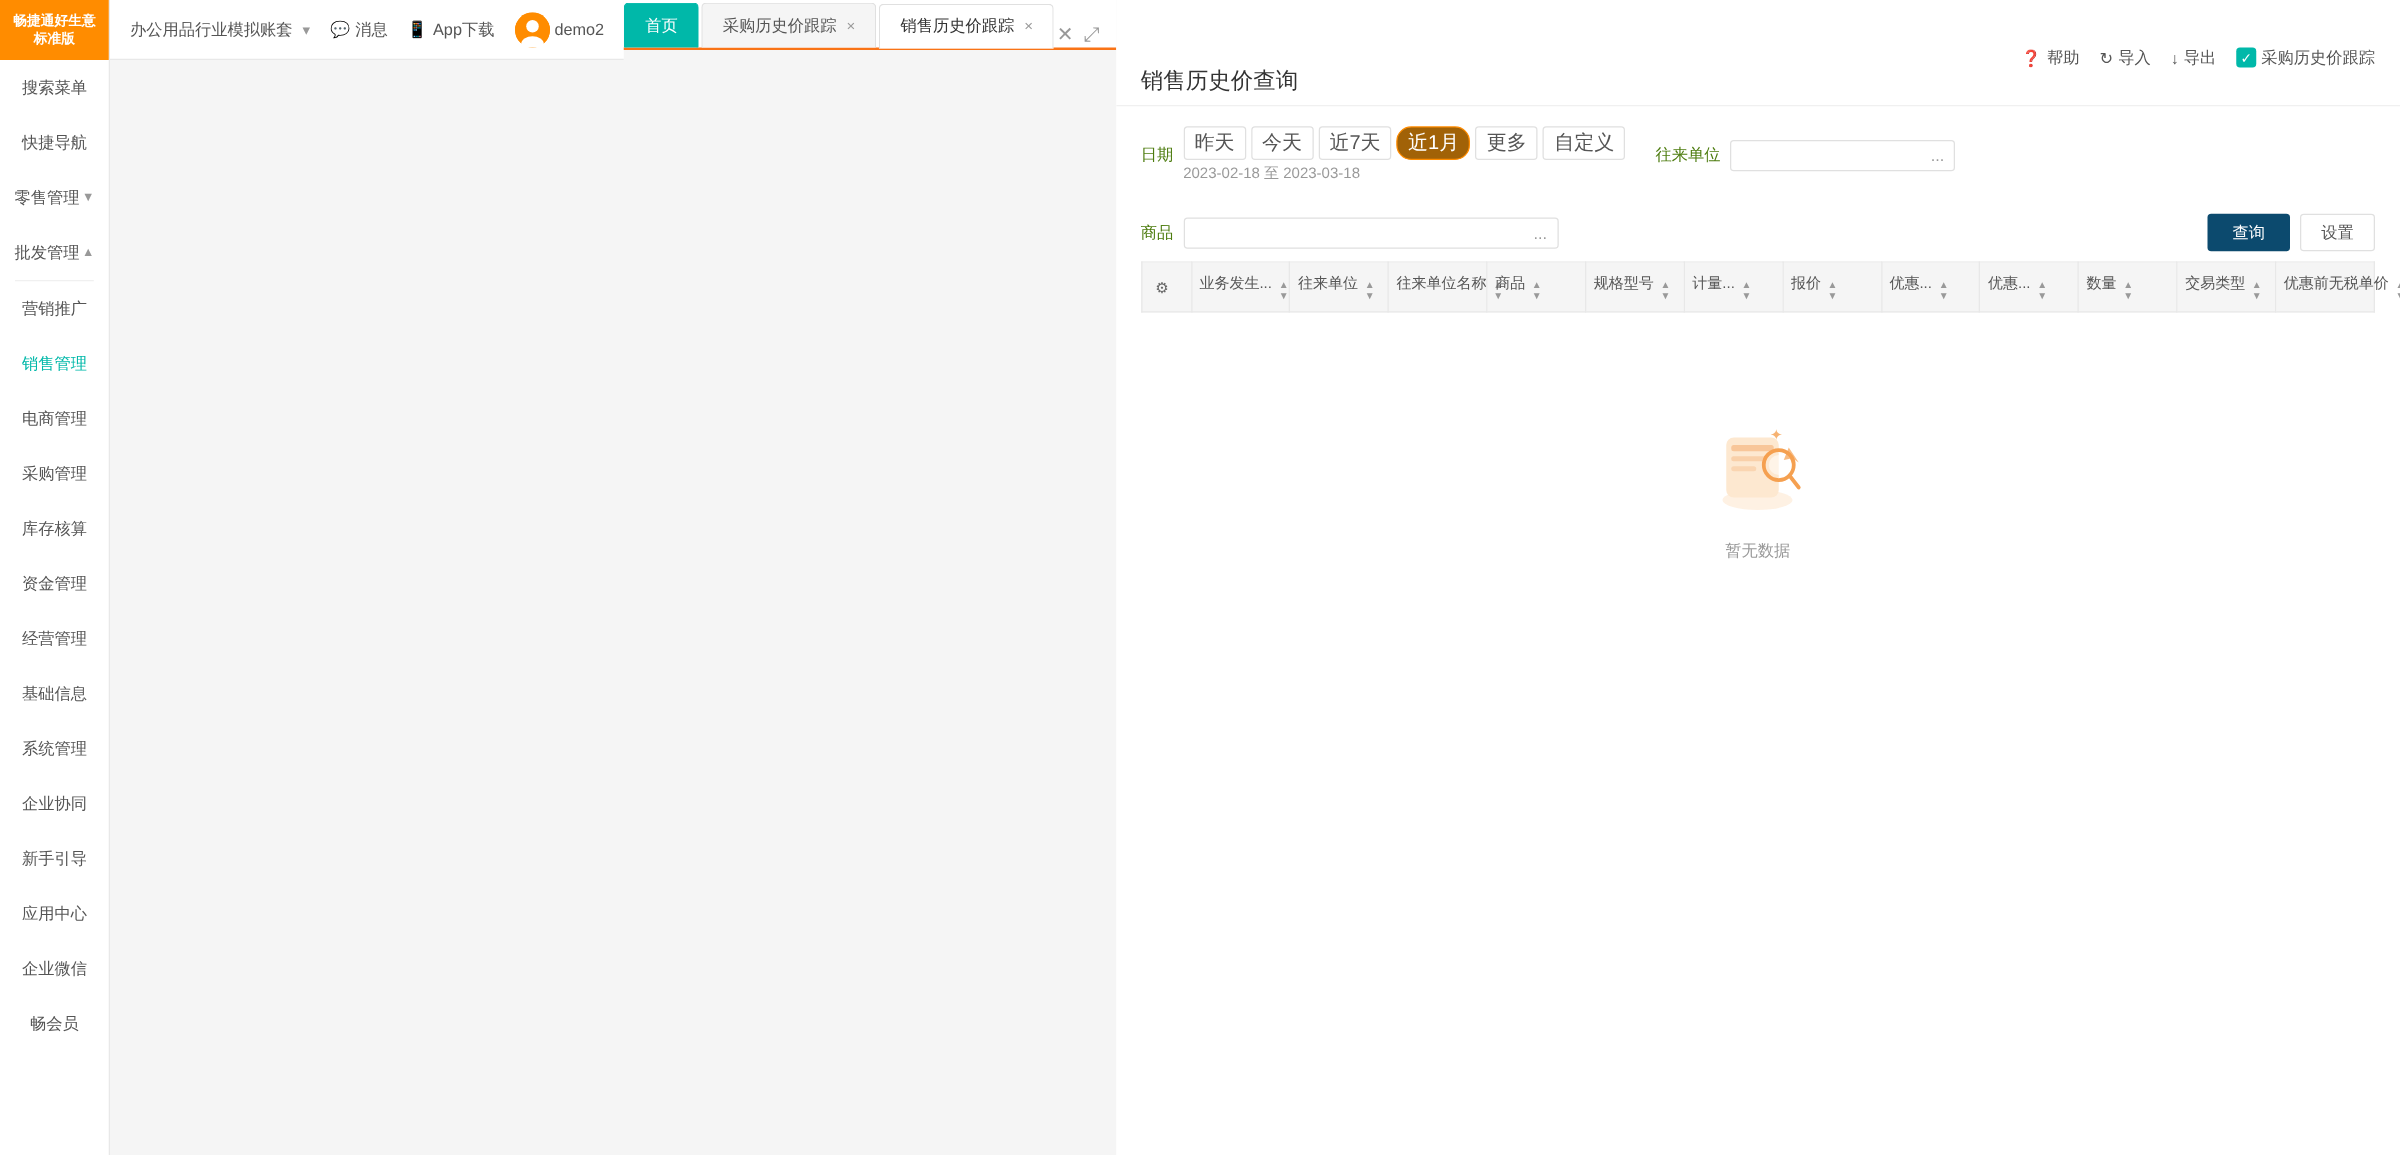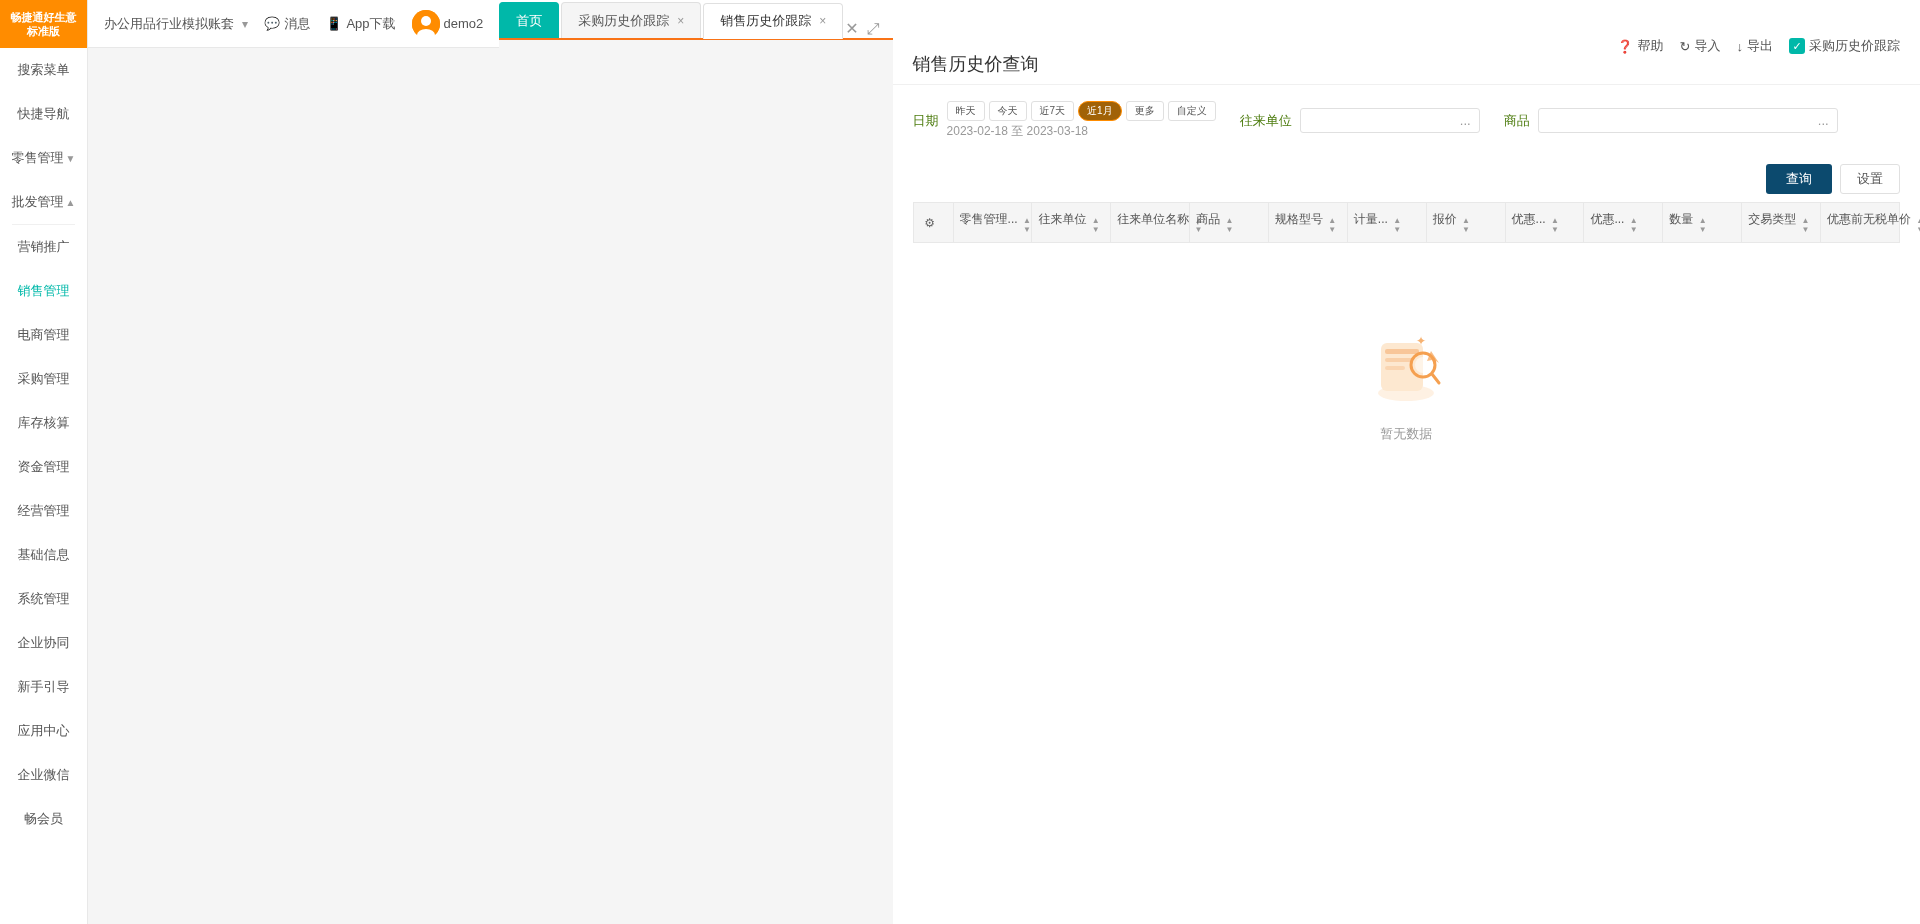--- a/index.html
+++ b/index.html
@@ -40,21 +40,21 @@
     .page-title { font-size: 18px; font-weight: 500; color: #333; margin-top: 36px; }
     .page-header-actions { display: flex; align-items: center; gap: 16px; }
     .header-action { display: flex; align-items: center; gap: 4px; font-size: 13px; color: #555; cursor: pointer; }
     .checkbox-checked { width: 16px; height: 16px; background: #00b8a9; border-radius: 3px; display: flex; align-items: center; justify-content: center; color: #fff; font-size: 11px; }
 
     
     .filter-bar { padding: 16px 20px 8px; display: flex; align-items: center; gap: 24px; flex-wrap: wrap; }
     .filter-group { display: flex; align-items: center; gap: 8px; }
     .filter-label { color: #4d7c0f; font-size: 13px; white-space: nowrap; }
     .date-buttons { display: flex; gap: 4px; align-items: center; }
-    .date-btn { padding: 2px 8px; font-size: 10px; border: 1px solid #e0e0e0; background: #fff; color: #555; cursor: pointer; border-radius: 3px; }
+    .date-btn { padding: 2px 8px; font-size: 16px; border: 1px solid #e0e0e0; background: #fff; color: #555; cursor: pointer; border-radius: 3px; }
     .date-btn.active { background: #a16207; color: #fff; border-color: #ff8c00; border-radius: 12px; }
     .date-range { font-size: 12px; color: #999; margin-top: 2px; }
     .filter-date-col { display: flex; flex-direction: column; }
     .filter-input-field { border: 1px solid #e0e0e0; border-radius: 3px; padding: 4px 8px; font-size: 13px; color: #555; min-width: 180px; cursor: pointer; display: flex; align-items: center; justify-content: space-between; }
     .filter-input-field .dots { color: #999; }
     .filter-right { margin-left: auto; display: flex; gap: 8px; align-items: center; }
     .btn-query { background: #0c4a6e; color: #fff; border: none; border-radius: 3px; padding: 6px 20px; font-size: 13px; cursor: pointer; }
     .btn-settings { background: #fff; color: #555; border: 1px solid #e0e0e0; border-radius: 3px; padding: 5px 16px; font-size: 13px; cursor: pointer; }
 
     
@@ -249,21 +249,21 @@
     </div>
 
     <div class="table-wrapper">
       <table class="data-table">
         <thead>
           <tr>
             <th class="table-icon-col">
               <div class="settings-icon">⚙</div>
             </th>
             <th>
-              <span>零售管理...</span>
+              <span>业务发生...</span>
               <span class="sort-icons">▲<br>▼</span>
             </th>
             <th>
               <span>往来单位</span>
               <span class="sort-icons">▲<br>▼</span>
             </th>
             <th>
               <span>往来单位名称</span>
               <span class="sort-icons">▲<br>▼</span>
             </th>

